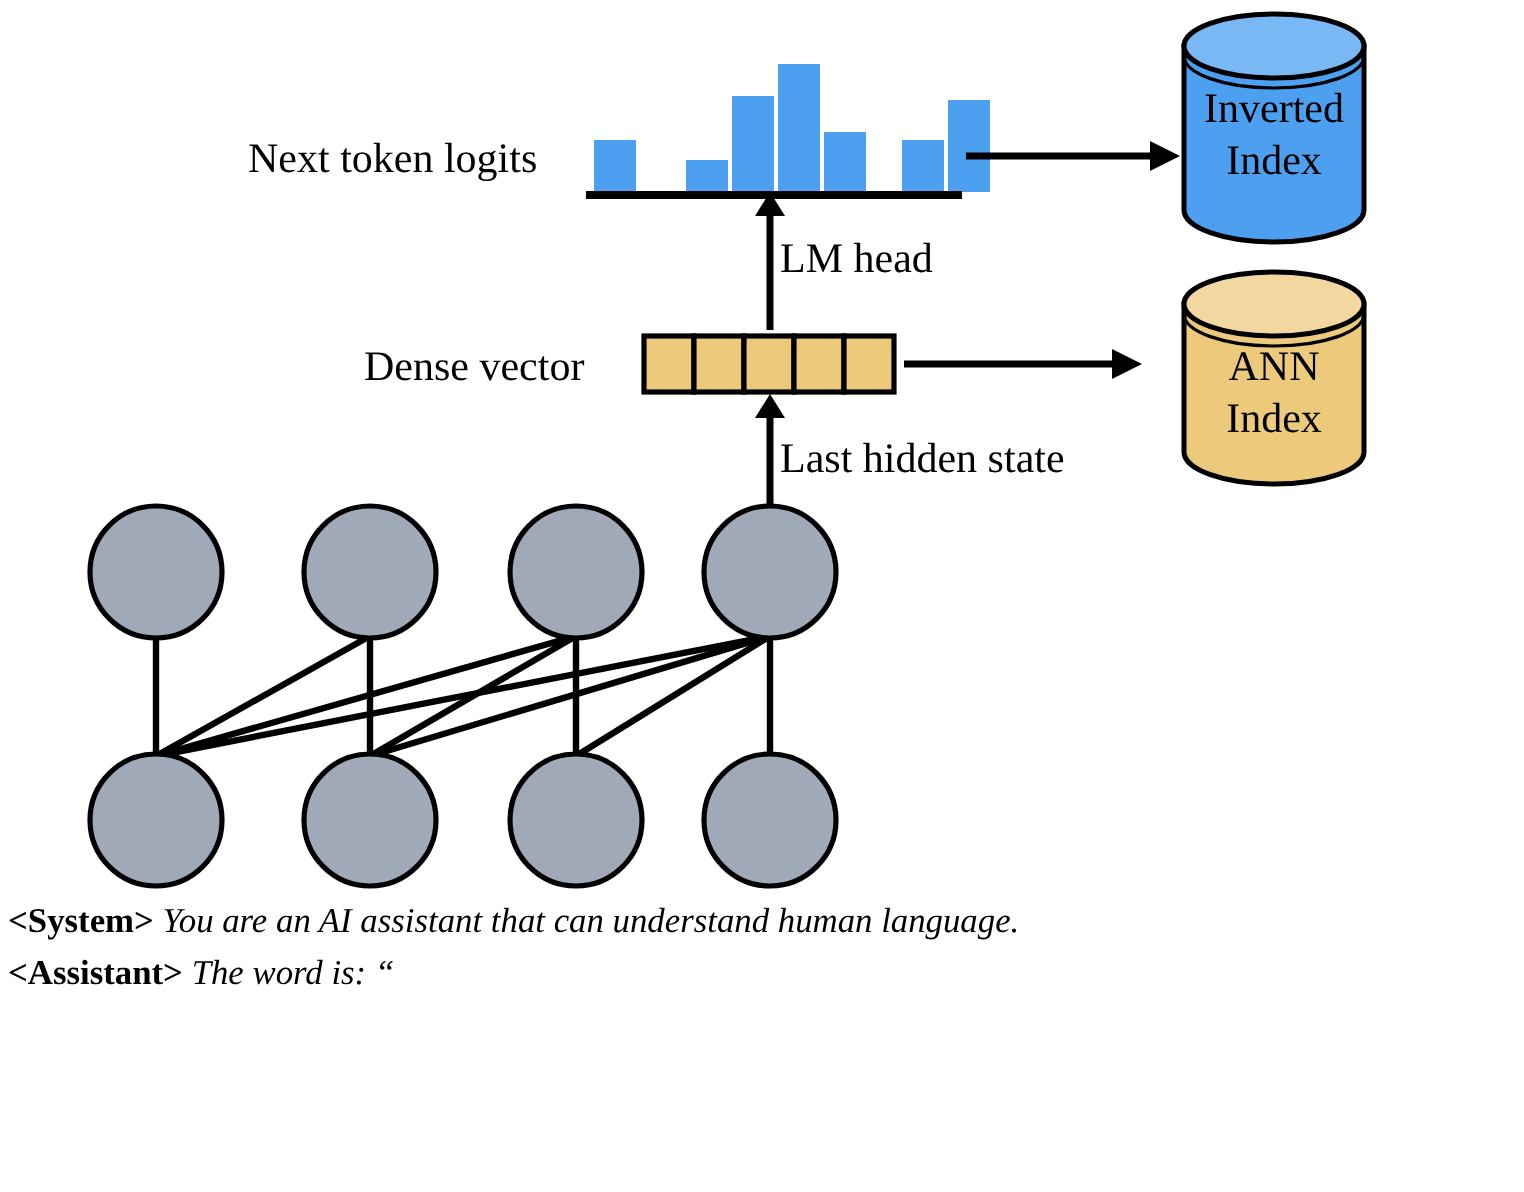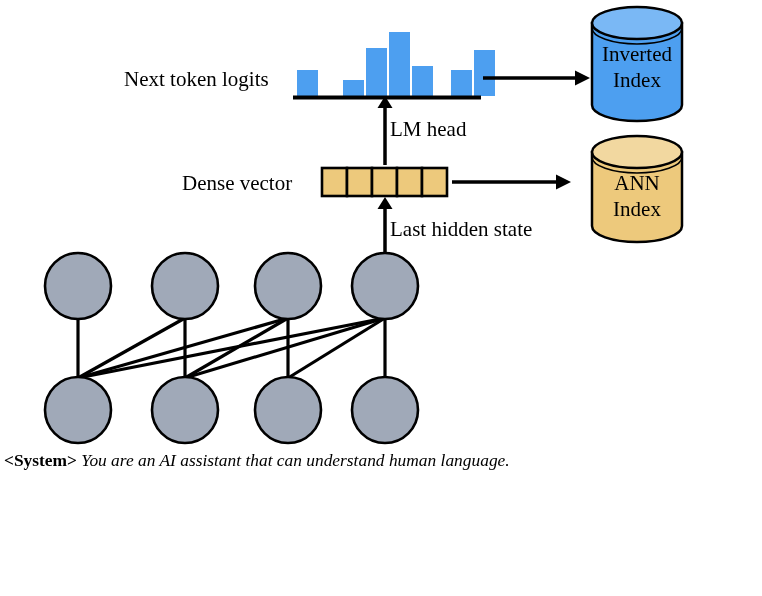--- a/index.html
+++ b/index.html
@@ -150,15 +150,18 @@
       <circle cx="288" cy="410" r="33" fill="#a0a9b8" stroke="#000000" stroke-width="2.6"></circle>
       <circle cx="385" cy="410" r="33" fill="#a0a9b8" stroke="#000000" stroke-width="2.6"></circle>
     </g>
 
   </svg>
 
   <div id="prompt-block">
     <p>
       <span class="role">&lt;System&gt;</span><span> You are an AI assistant that can understand human language.</span>
     </p>
+    <p>
+      <span class="role">&lt;Assistant&gt;</span><span> The word is: “</span>
+    </p>
   </div>
 
 </div>
 
 </body></html>

